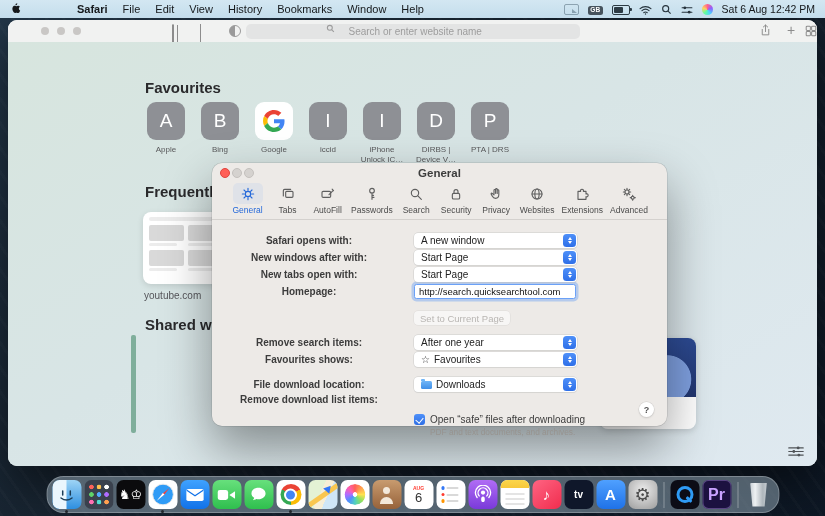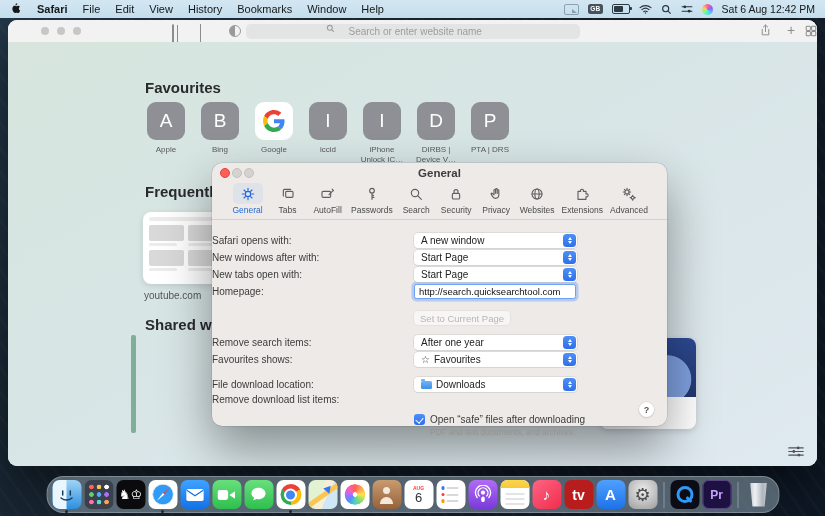--- a/index.html
+++ b/index.html
@@ -7,22 +7,22 @@
        font-family:"Liberation Sans","DejaVu Sans",sans-serif;
        background:linear-gradient(135deg,#24384a 0%,#16222e 45%,#0d1724 100%);}
   body::before{content:"";position:absolute;inset:0;
        background:repeating-linear-gradient(55deg,rgba(255,255,255,.02) 0 3px,transparent 3px 14px);}
   
   .menubar{position:absolute;top:0;left:0;right:0;height:18px;z-index:60;
        background:linear-gradient(#d3e7f2,#c4ddec);display:flex;align-items:center;
        padding:0 10px;font-size:11px;color:#15181b;}
   .mb-left{display:flex;align-items:center;gap:15px;}
   .mb-item{white-space:nowrap;}
-  .mb-app{font-weight:bold;}
-  .mb-right{margin-left:auto;display:flex;align-items:center;gap:9px;padding-left:10px;}
+  .mb-app{font-weight:bold;margin-left:40px;}
+  .mb-right{margin-left:auto;display:flex;align-items:flex-end;gap:9px;padding-left:10px;}
   .kb-badge{background:#46525c;color:#fff;font-size:6.5px;font-weight:bold;
        border-radius:2.5px;padding:1.5px 2.5px;line-height:1;}
   .batt{width:16px;height:8px;border:1px solid #2c3a44;border-radius:2px;position:relative;}
   .batt::before{content:"";position:absolute;left:1px;top:1px;bottom:1px;width:9px;background:#2c3a44;border-radius:1px;}
   .batt::after{content:"";position:absolute;right:-3px;top:2px;width:2px;height:3px;background:#2c3a44;border-radius:0 1px 1px 0;}
   .mirror{width:13px;height:9px;border:1px solid rgba(40,64,82,.4);border-radius:2px;position:relative;}
   .mirror::after{content:"";position:absolute;right:1px;bottom:1px;border-left:5px solid rgba(40,64,82,.4);border-top:4px solid transparent;}
   .siri{width:11px;height:11px;border-radius:50%;
        background:conic-gradient(#ff5f8f,#8f5fff,#4fd0ff,#5fffa0,#ffd05f,#ff5f8f);}
   .clock{font-size:10.5px;white-space:nowrap;}
@@ -85,21 +85,21 @@
   .tabbar{display:flex;justify-content:center;gap:7px;padding:3px 0 4px;border-bottom:1px solid #d4d1ce;}
   .ptab{display:flex;flex-direction:column;align-items:center;min-width:33px;cursor:default;}
   .ptab-ic{width:30px;height:21px;border-radius:5px;display:flex;align-items:center;justify-content:center;color:#5f5f5f;}
   .ptab.active .ptab-ic{background:#dfe2e8;color:#2468d9;}
   .ptab-lb{font-size:8.5px;color:#4b4b4b;margin-top:1px;white-space:nowrap;}
   .ptab.active .ptab-lb{color:#2468d9;}
   .ptab-ic svg{stroke:currentColor;fill:none;stroke-width:1.7;stroke-linecap:round;stroke-linejoin:round;}
   
   .dlg-form{padding-top:13px;font-size:10px;color:#3c3c3c;}
   .frow{display:flex;align-items:center;margin-bottom:2px;}
-  .flabel{width:194px;text-align:left;padding-right:8px;flex:none;}
+  .flabel{width:194px;text-align:center;padding-right:8px;flex:none;font-weight:bold;}
   .popup{width:156px;height:15px;background:#fff;border-radius:4px;position:relative;
        box-shadow:0 0 0 .5px #cbcbca,0 1px 1px rgba(0,0,0,.06);
        display:flex;align-items:center;padding-left:7px;font-size:10px;color:#222;gap:4px;}
   .stepper{position:absolute;right:1px;top:1px;bottom:1px;width:13px;border-radius:3.5px;
        background:linear-gradient(#4e90f9,#2e6fe8);display:flex;flex-direction:column;
        align-items:center;justify-content:center;gap:1.5px;}
   .tri-up{width:0;height:0;border-left:2.6px solid transparent;border-right:2.6px solid transparent;border-bottom:3px solid #fff;}
   .tri-dn{width:0;height:0;border-left:2.6px solid transparent;border-right:2.6px solid transparent;border-top:3px solid #fff;}
   .hp-input{width:152px;height:13px;font-size:9.5px;color:#111;padding:0 4px;
        border:1px solid #6ba1f7;border-radius:2.5px;outline:none;background:#fff;
@@ -167,27 +167,27 @@
   .cal-d{font-size:13px;color:#333;line-height:1.1;}
   .i-reminders{background:#fff;flex-direction:column;align-items:flex-start;padding:5px;box-sizing:border-box;gap:3px;}
   .rem-row{display:flex;align-items:center;gap:2px;}
   .rem-dot{width:3.5px;height:3.5px;border-radius:50%;}
   .rem-line{width:12px;height:2px;border-radius:1px;background:#d9d9d9;}
   .i-podcasts{background:linear-gradient(#b06cf5,#7a3ad9);}
   .i-notes{background:#fff;}
   .notes-top{position:absolute;top:0;left:0;right:0;height:8px;background:linear-gradient(#fcd64b,#f8c83a);}
   .notes-line{position:absolute;left:5px;right:5px;height:1.5px;background:#e4e4e4;}
   .i-music{background:linear-gradient(140deg,#ff6482,#f02d4e);color:#fff;font-size:15px;}
-  .i-tv{background:#b91c1c;color:#fff;font-size:14px;font-weight:bold;}
+  .i-tv{background:#0f172a;color:#fff;font-size:10px;font-weight:bold;}
   .i-appstore{background:linear-gradient(#4fa0ff,#1f72e8);color:#fff;font-size:15px;font-weight:bold;}
   .i-settings{background:radial-gradient(circle at 50% 35%,#ececec,#9d9d9d);color:#4a4a4a;font-size:18px;}
   .i-quicktime{background:#0c0c16;}
   .qt-ring{width:17px;height:17px;border-radius:50%;border:3px solid #2f9bf6;position:relative;box-sizing:border-box;}
   .qt-ring::after{content:"";position:absolute;right:-2px;bottom:-1px;width:7px;height:3px;background:#2f9bf6;transform:rotate(45deg);border-radius:1px;}
-  .i-premiere{background:#1c1140;color:#c9a2ff;font-size:12px;font-weight:bold;box-shadow:inset 0 0 0 1px rgba(201,162,255,.35);border-radius:6px;}
+  .i-premiere{background:#1c1140;color:#c9a2ff;font-size:16px;font-weight:bold;box-shadow:inset 0 0 0 1px rgba(201,162,255,.35);border-radius:6px;}
   .i-trash{background:transparent;}
   .trash-art{width:19px;height:24px;background:linear-gradient(90deg,#c3cad0,#eef1f3 30%,#aeb6bc 70%,#cfd5da);
        clip-path:polygon(6% 0,94% 0,82% 100%,18% 100%);border-radius:2px;}
   svg{display:block;}
 </style>
 </head>
 <body>
 
 <div class="menubar">
   <div class="mb-left">

